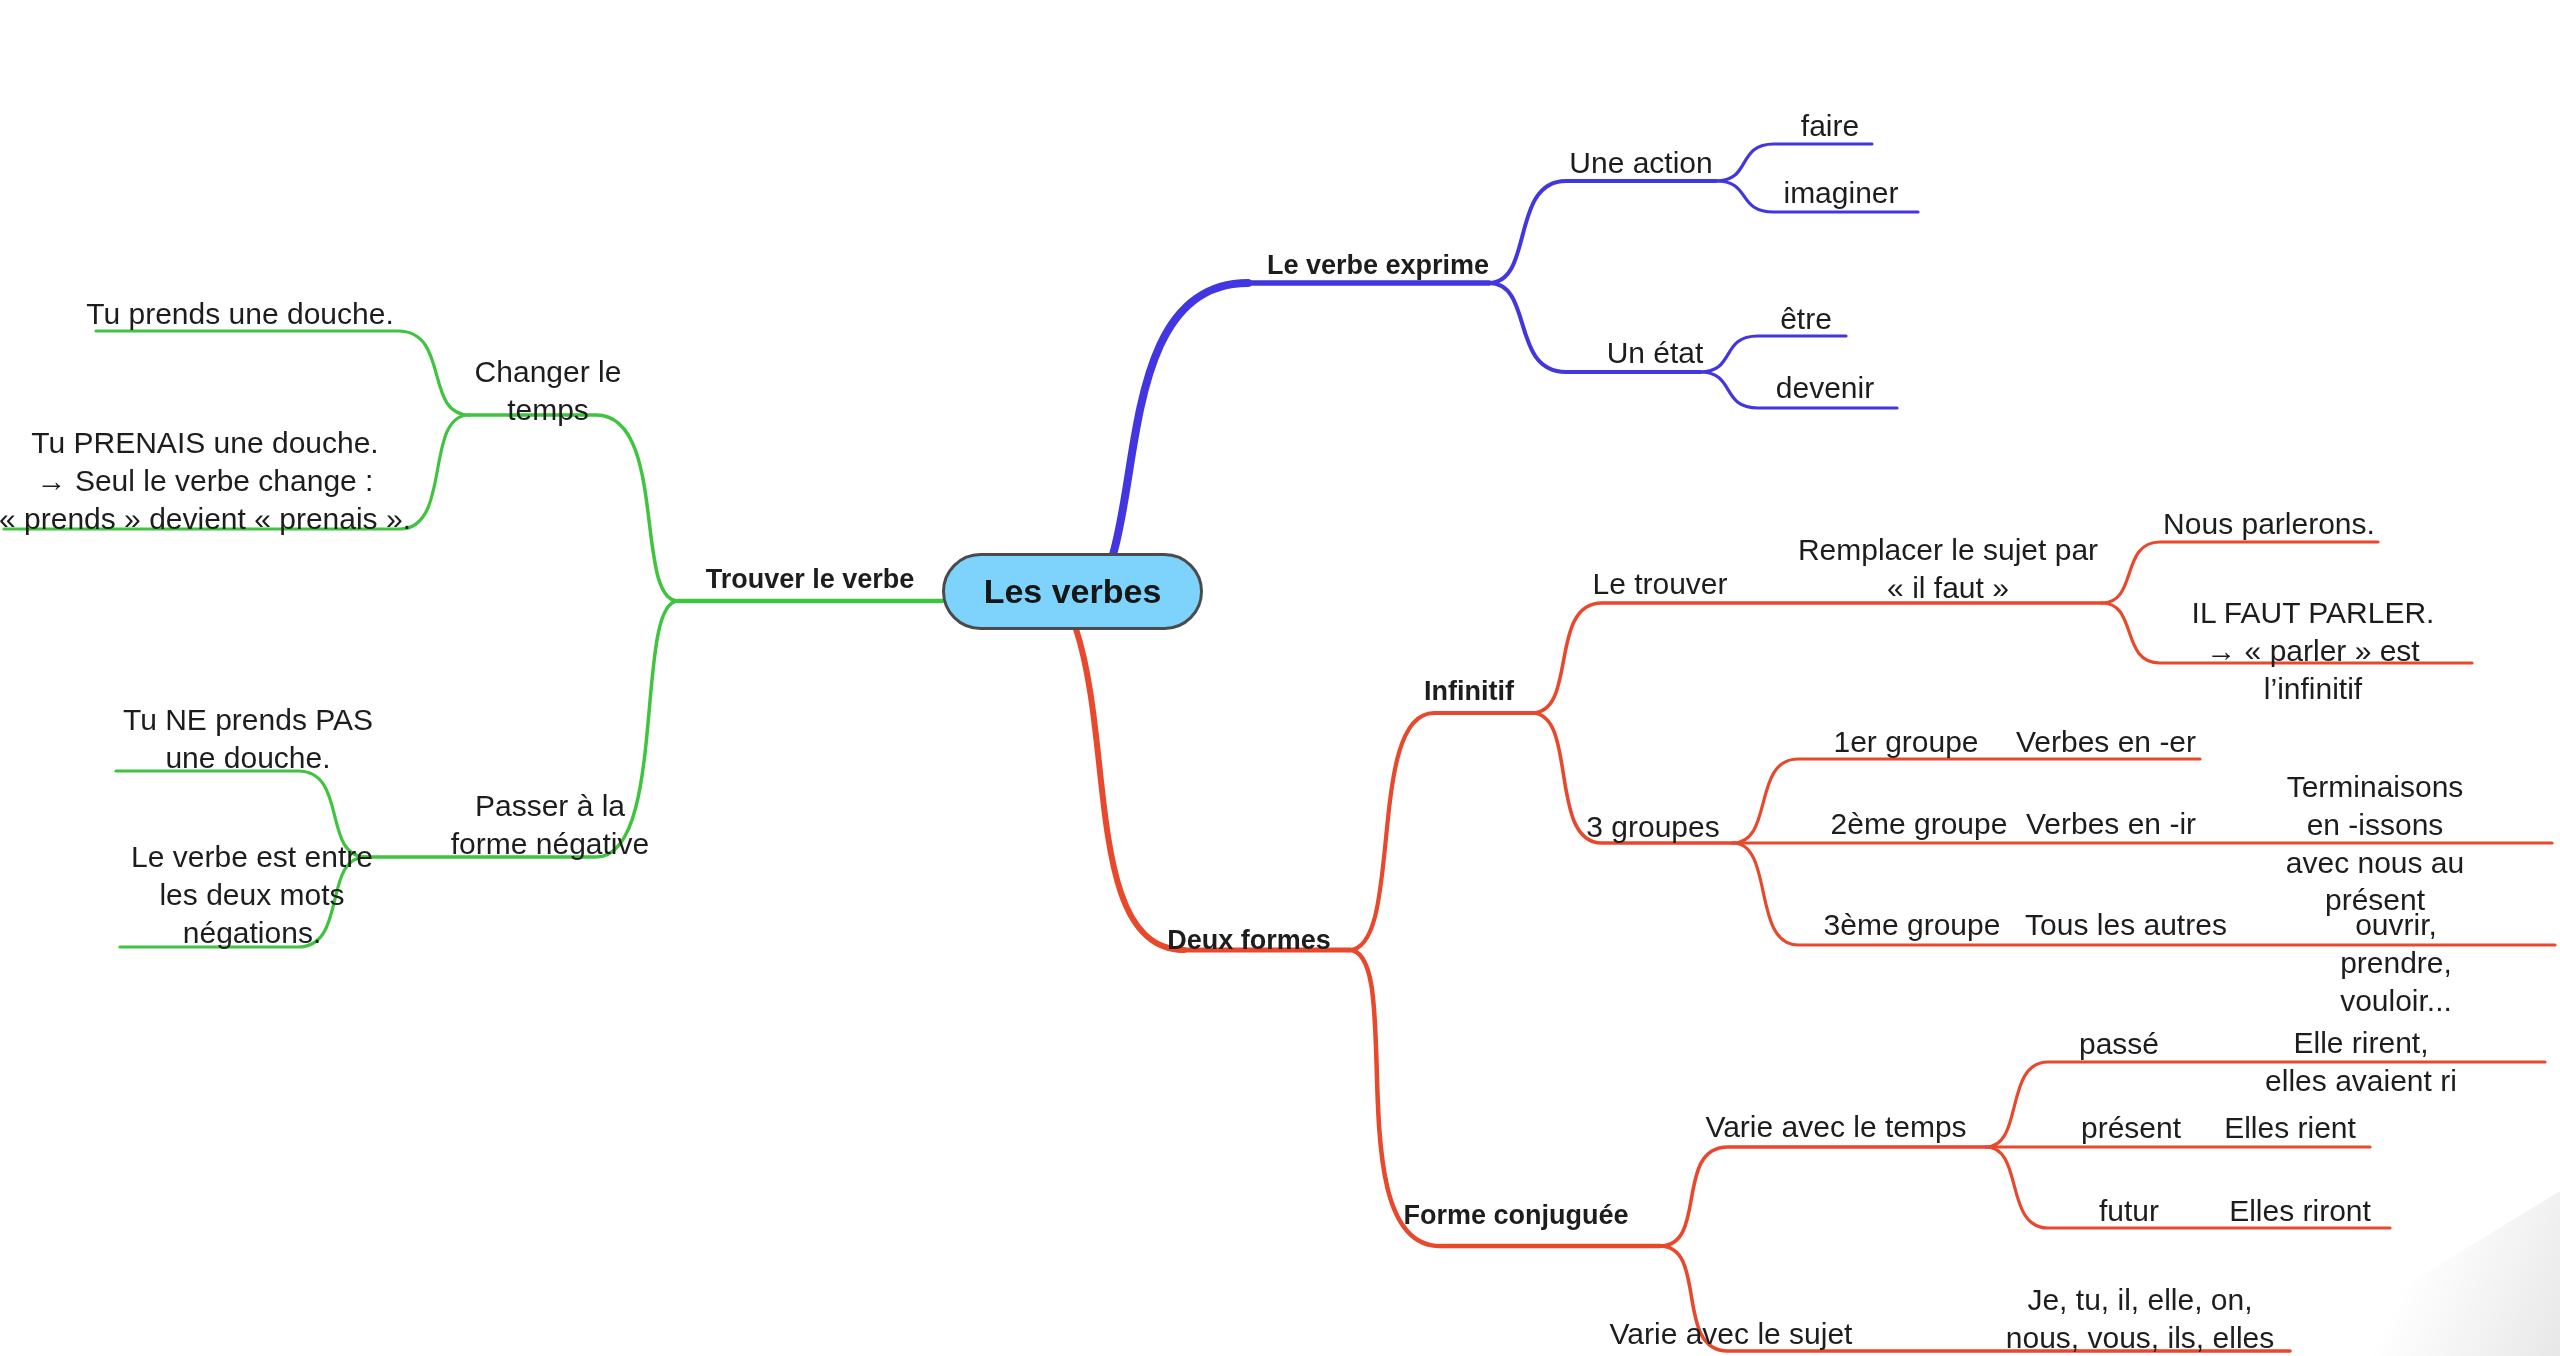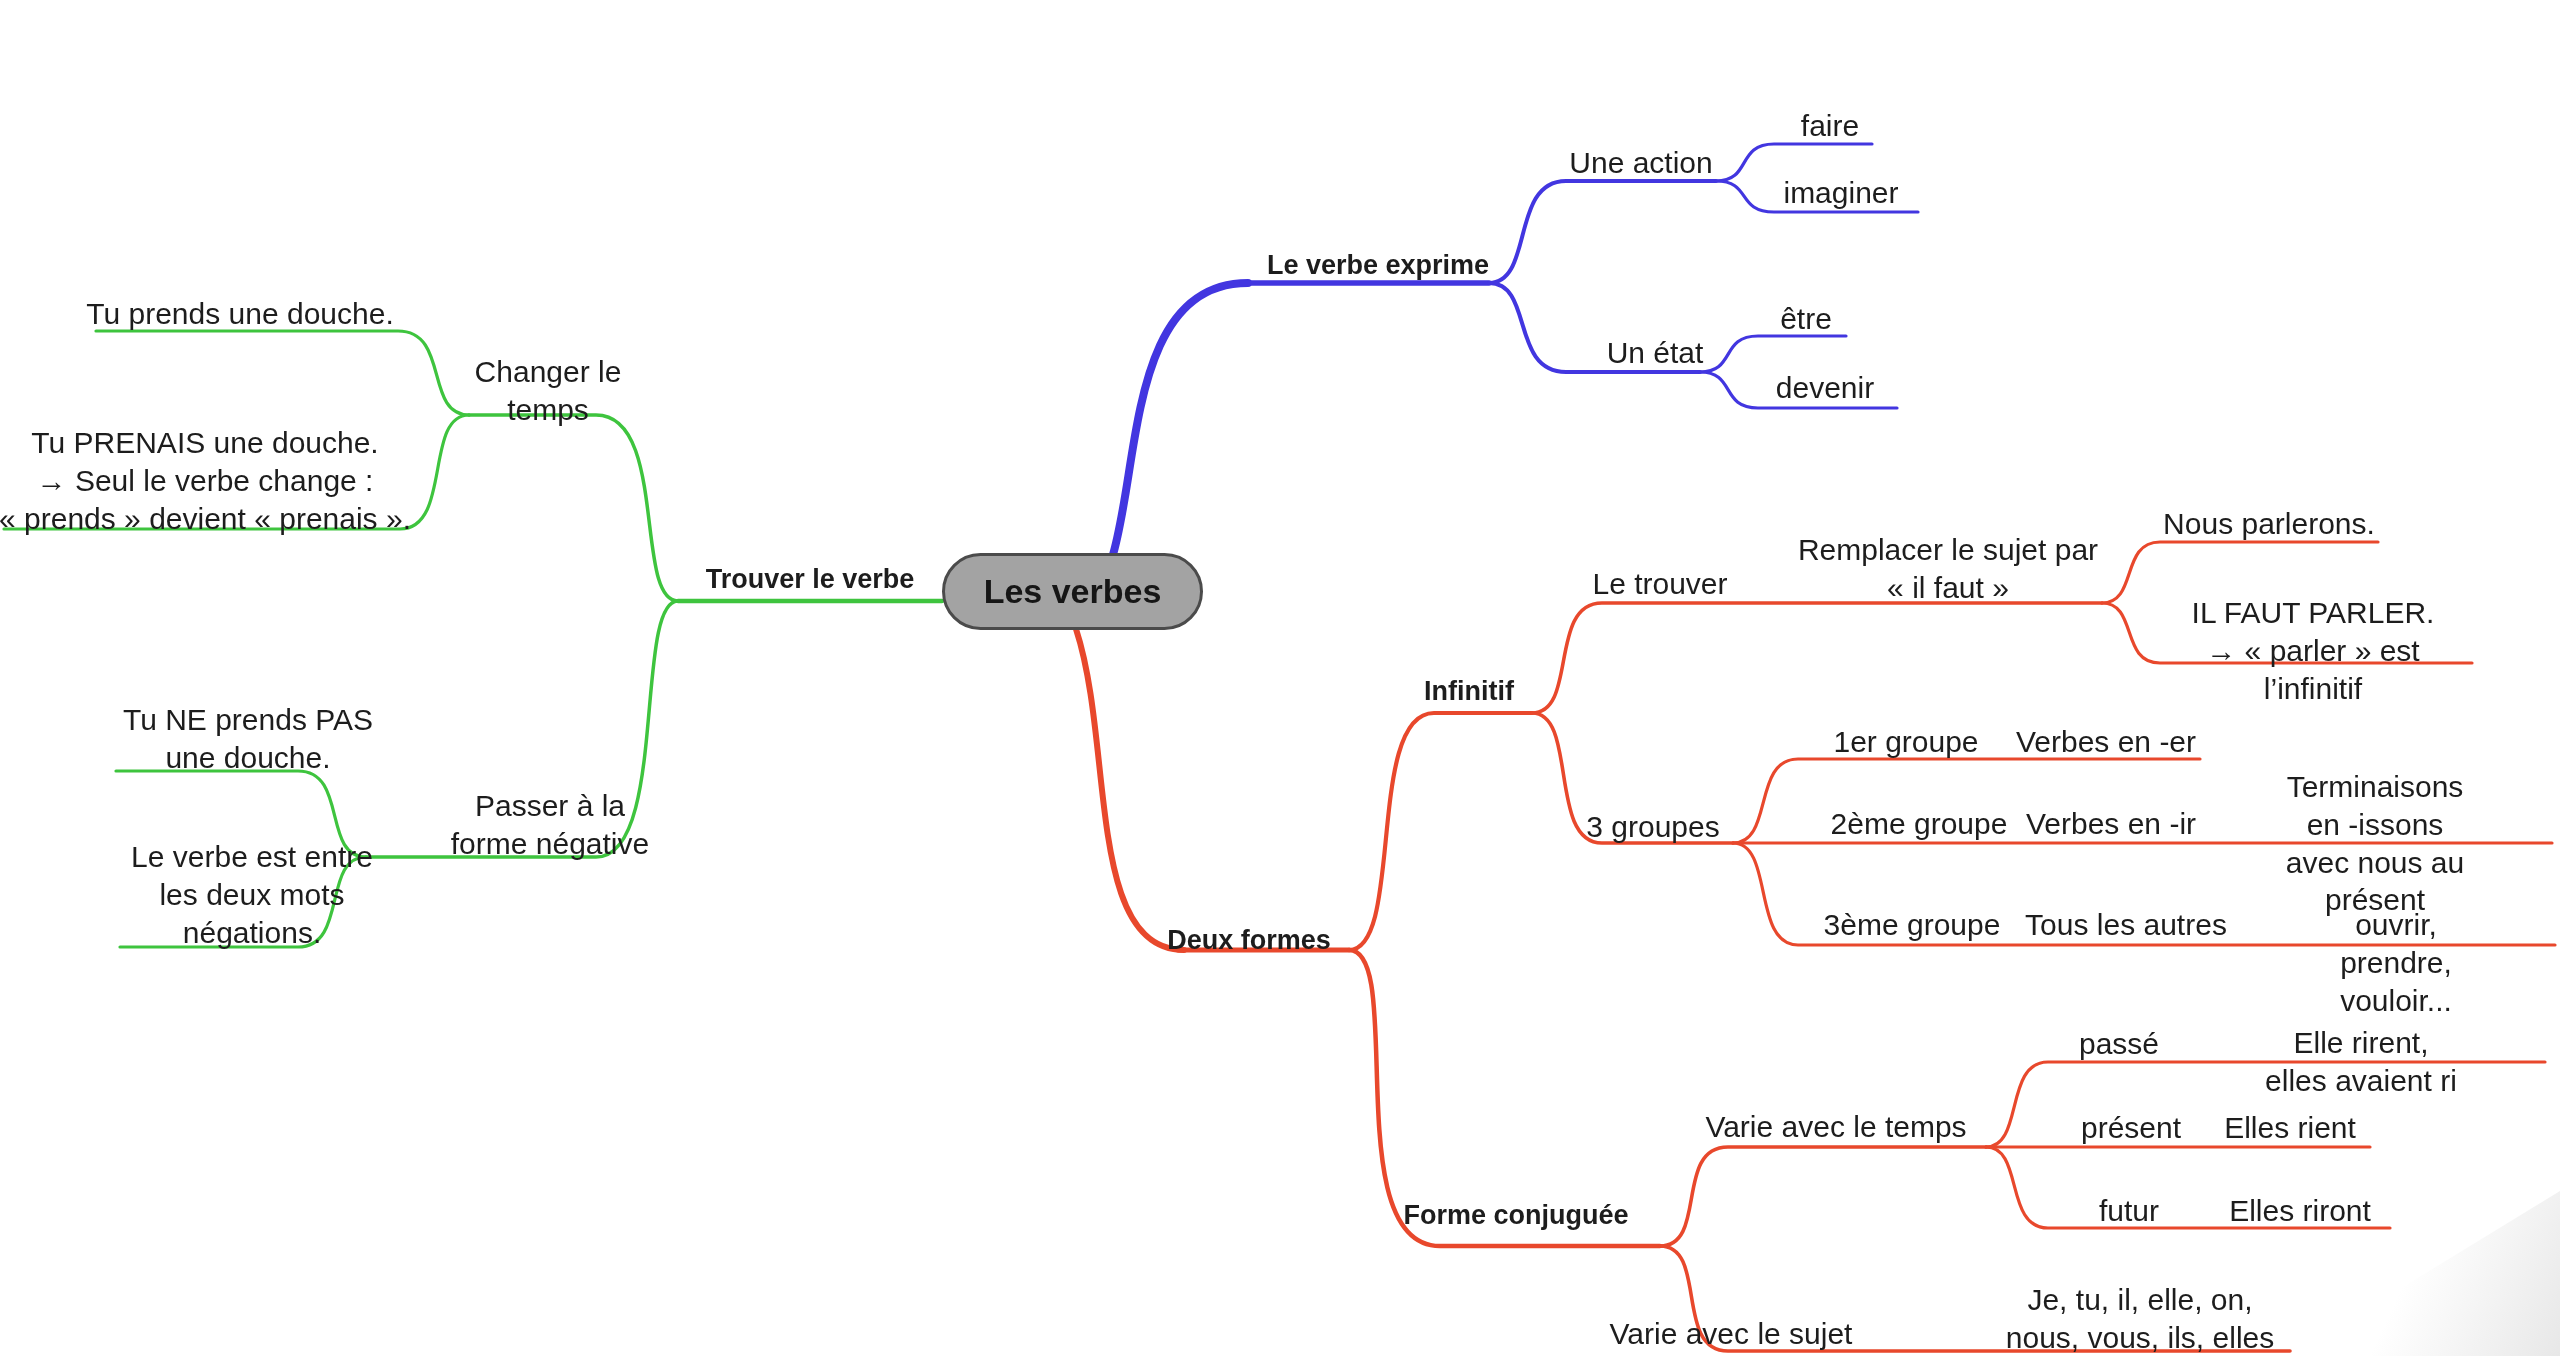--- a/index.html
+++ b/index.html
@@ -20,21 +20,21 @@
     text-align:center;
     font-size:30px;
     line-height:1.26;
     color:#1d1d1d;
   }
   .b{font-weight:bold;font-size:27px;}
   #root-node{
     position:absolute;
     left:942px;top:553px;
     width:261px;height:77px;
-    background:#a3a3a3;
+    background:#7dd3fc;
     border:3.5px solid var(--c-node_border,#4b4b4b);
     border-radius:40px;
     display:flex;align-items:center;justify-content:center;
     box-sizing:border-box;
     font-weight:bold;font-size:34px;color:#161616;
   }
   #corner-shade{
     position:absolute;right:0;bottom:0;
     width:270px;height:165px;
     background:linear-gradient(115deg, rgba(170,170,170,0.0) 45%, rgba(170,170,170,0.28) 100%);

